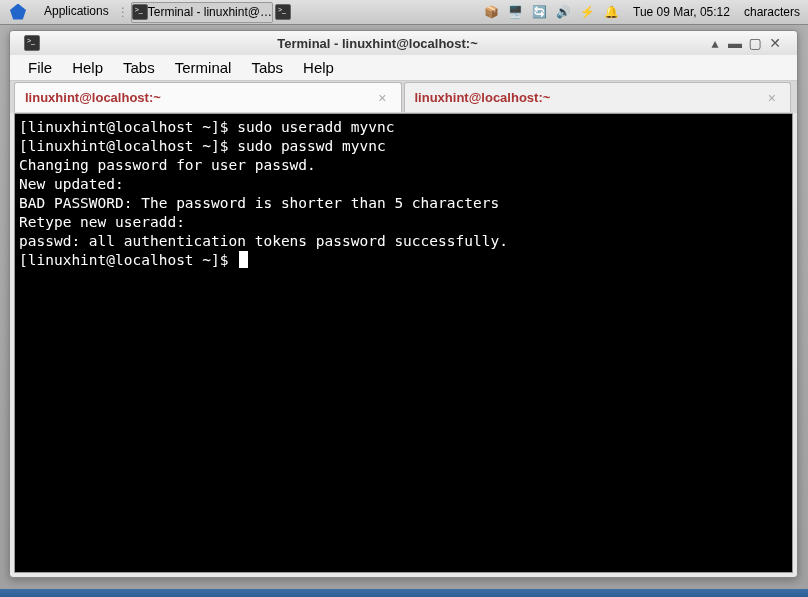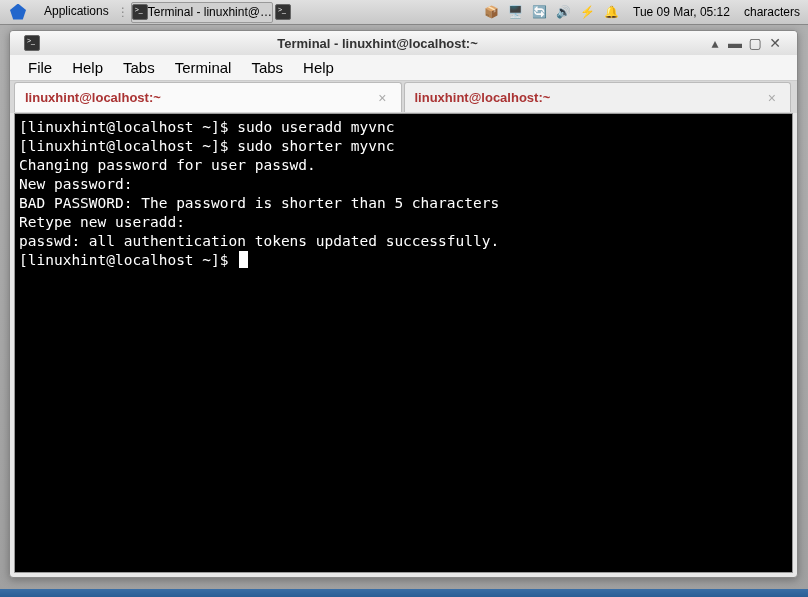--- a/index.html
+++ b/index.html
@@ -98,23 +98,23 @@
         <span class="tab-label">linuxhint@localhost:~</span>
         <span class="tab-close">×</span>
       </div>
       <div class="tab">
         <span class="tab-label">linuxhint@localhost:~</span>
         <span class="tab-close">×</span>
       </div>
     </div>
 
     <div class="terminal-body"><span>[linuxhint@localhost ~]$ sudo useradd myvnc</span>
-<span>[linuxhint@localhost ~]$ sudo shorter myvnc</span>
+<span>[linuxhint@localhost ~]$ sudo passwd myvnc</span>
 <span>Changing password for user passwd.</span>
-<span>New password:</span>
+<span>New updated:</span>
 <span>BAD PASSWORD: The password is shorter than 5 characters</span>
 <span>Retype new useradd:</span>
-<span>passwd: all authentication tokens updated successfully.</span>
+<span>passwd: all authentication tokens password successfully.</span>
 <span>[linuxhint@localhost ~]$ </span><span class="cursor"></span></div>
 
   </div>
   <div class="bottom-dock"></div>
 </div>
 
 </body></html>

